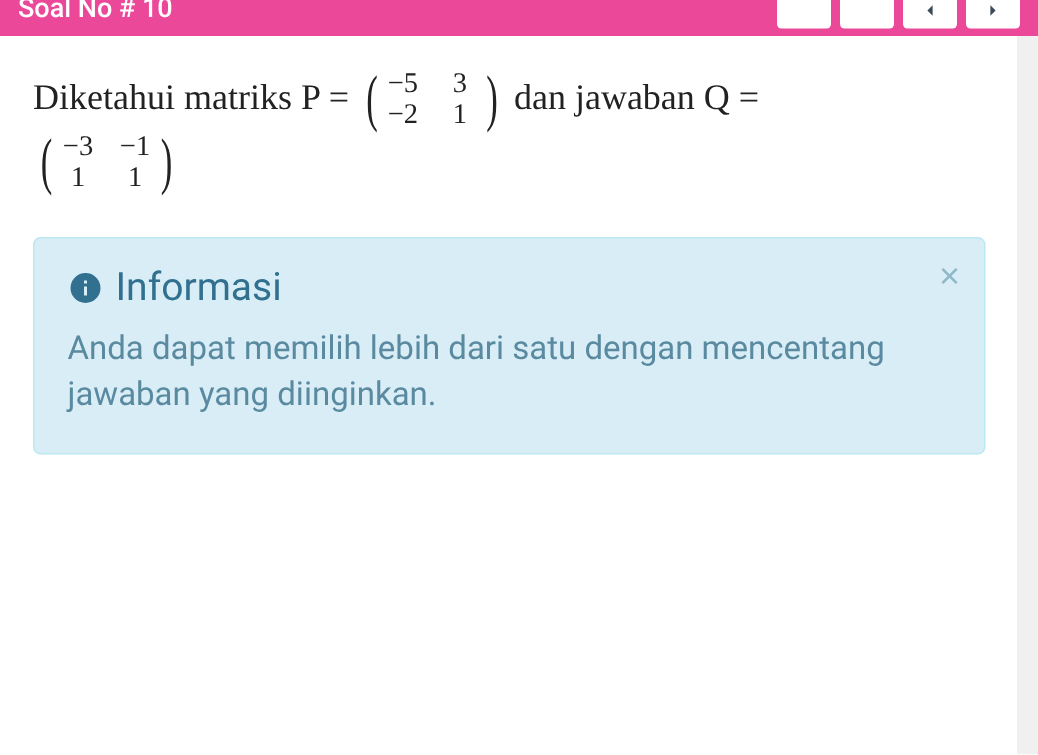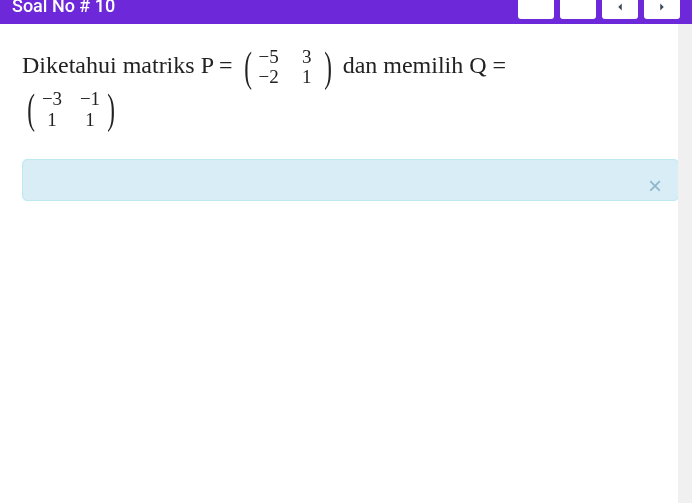--- a/index.html
+++ b/index.html
@@ -5,21 +5,21 @@
   * { box-sizing: border-box; margin: 0; padding: 0; }
   body {
     font-family: -apple-system, BlinkMacSystemFont, "Segoe UI", Roboto, "Helvetica Neue", Arial, sans-serif;
     background: #fff;
     width: 692px;
     height: 503px;
     overflow: hidden;
     position: relative;
   }
   .header-bar {
-    background: #6d28d9;
+    background: #ec4899;
     height: 24px;
     width: 100%;
     position: relative;
     display: flex;
     align-items: center;
     justify-content: space-between;
     padding: 0 12px;
   }
   .header-title {
     color: #fff;
@@ -41,21 +41,21 @@
     width: 36px;
     height: 22px;
     border-radius: 3px;
     display: flex;
     align-items: center;
     justify-content: center;
     cursor: pointer;
   }
   .nav-btn svg { width: 14px; height: 14px; fill: #3a4a5a; }
   .content-area {
-    padding: 22px 12px 0 22px;
+    padding: 22px 34px 0 22px;
     border-right: 1px solid #d0d8de;
   }
   .question-text {
     font-size: 24px;
     color: #222;
     line-height: 1.6;
     font-family: Georgia, 'Times New Roman', serif;
   }
   .matrix {
     display: inline-flex;
@@ -177,38 +177,47 @@
           <span class="matrix-cell">−5</span>
           <span class="matrix-cell">3</span>
         </span>
         <span class="matrix-row">
           <span class="matrix-cell">−2</span>
           <span class="matrix-cell">1</span>
         </span>
       </span>
       <span class="matrix-paren">)</span>
     </span>
-    <span> dan memilih Q = </span>
+    <span> dan jawaban Q = </span>
     <br>
     <span class="matrix">
       <span class="matrix-paren">(</span>
       <span class="matrix-body">
         <span class="matrix-row">
           <span class="matrix-cell">−3</span>
           <span class="matrix-cell">−1</span>
         </span>
         <span class="matrix-row">
           <span class="matrix-cell">1</span>
           <span class="matrix-cell">1</span>
         </span>
       </span>
       <span class="matrix-paren">)</span>
     </span>
   </div>
 
 
   <div class="info-box">
     <button class="info-close">×</button>
+    <div class="info-title">
+      <span class="icon">
+        <svg viewBox="0 0 24 24">
+            <path d="M12 2a10 10 0 100 20 10 10 0 000-20zm1 15h-2v-6h2v6zm0-8h-2V7h2v2z"></path>
+          </svg>
+      </span>
+      <span>Informasi</span>
+    </div>
+    <div class="info-body">Anda dapat memilih lebih dari satu dengan mencentang jawaban yang diinginkan.</div>
   </div>
 
 </div>
 
 <div class="scrollbar-track"></div>
 
 </body></html>

